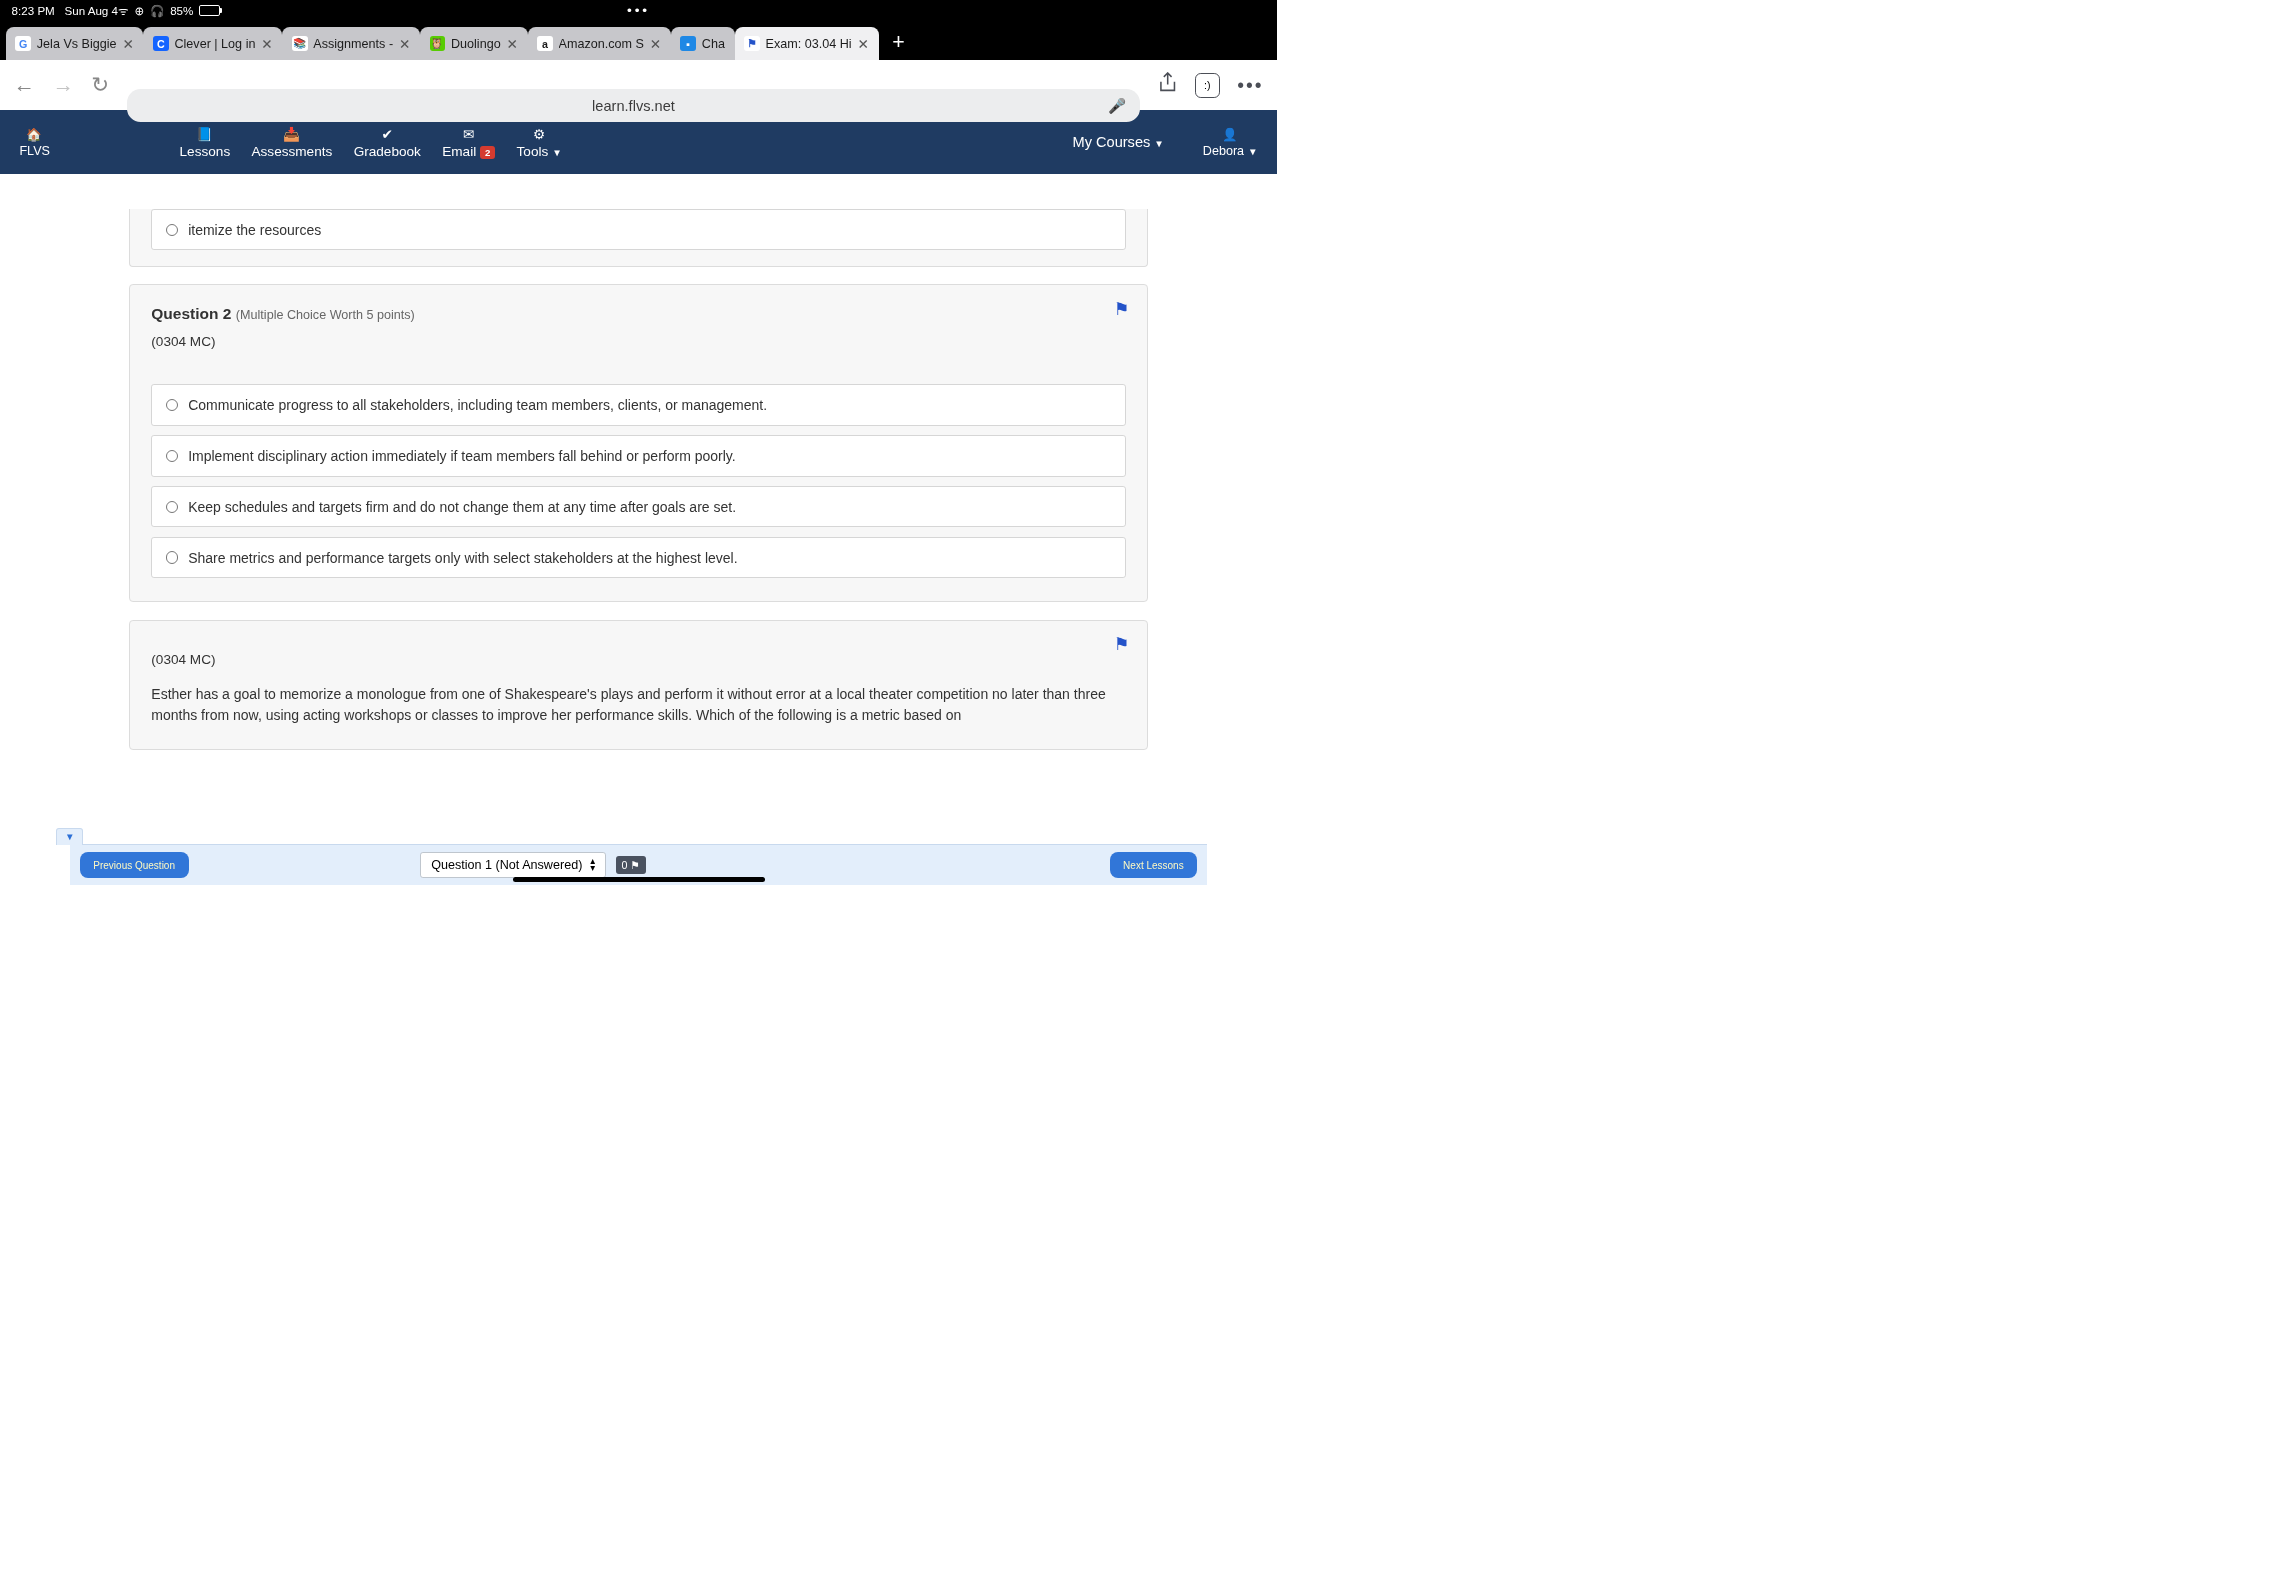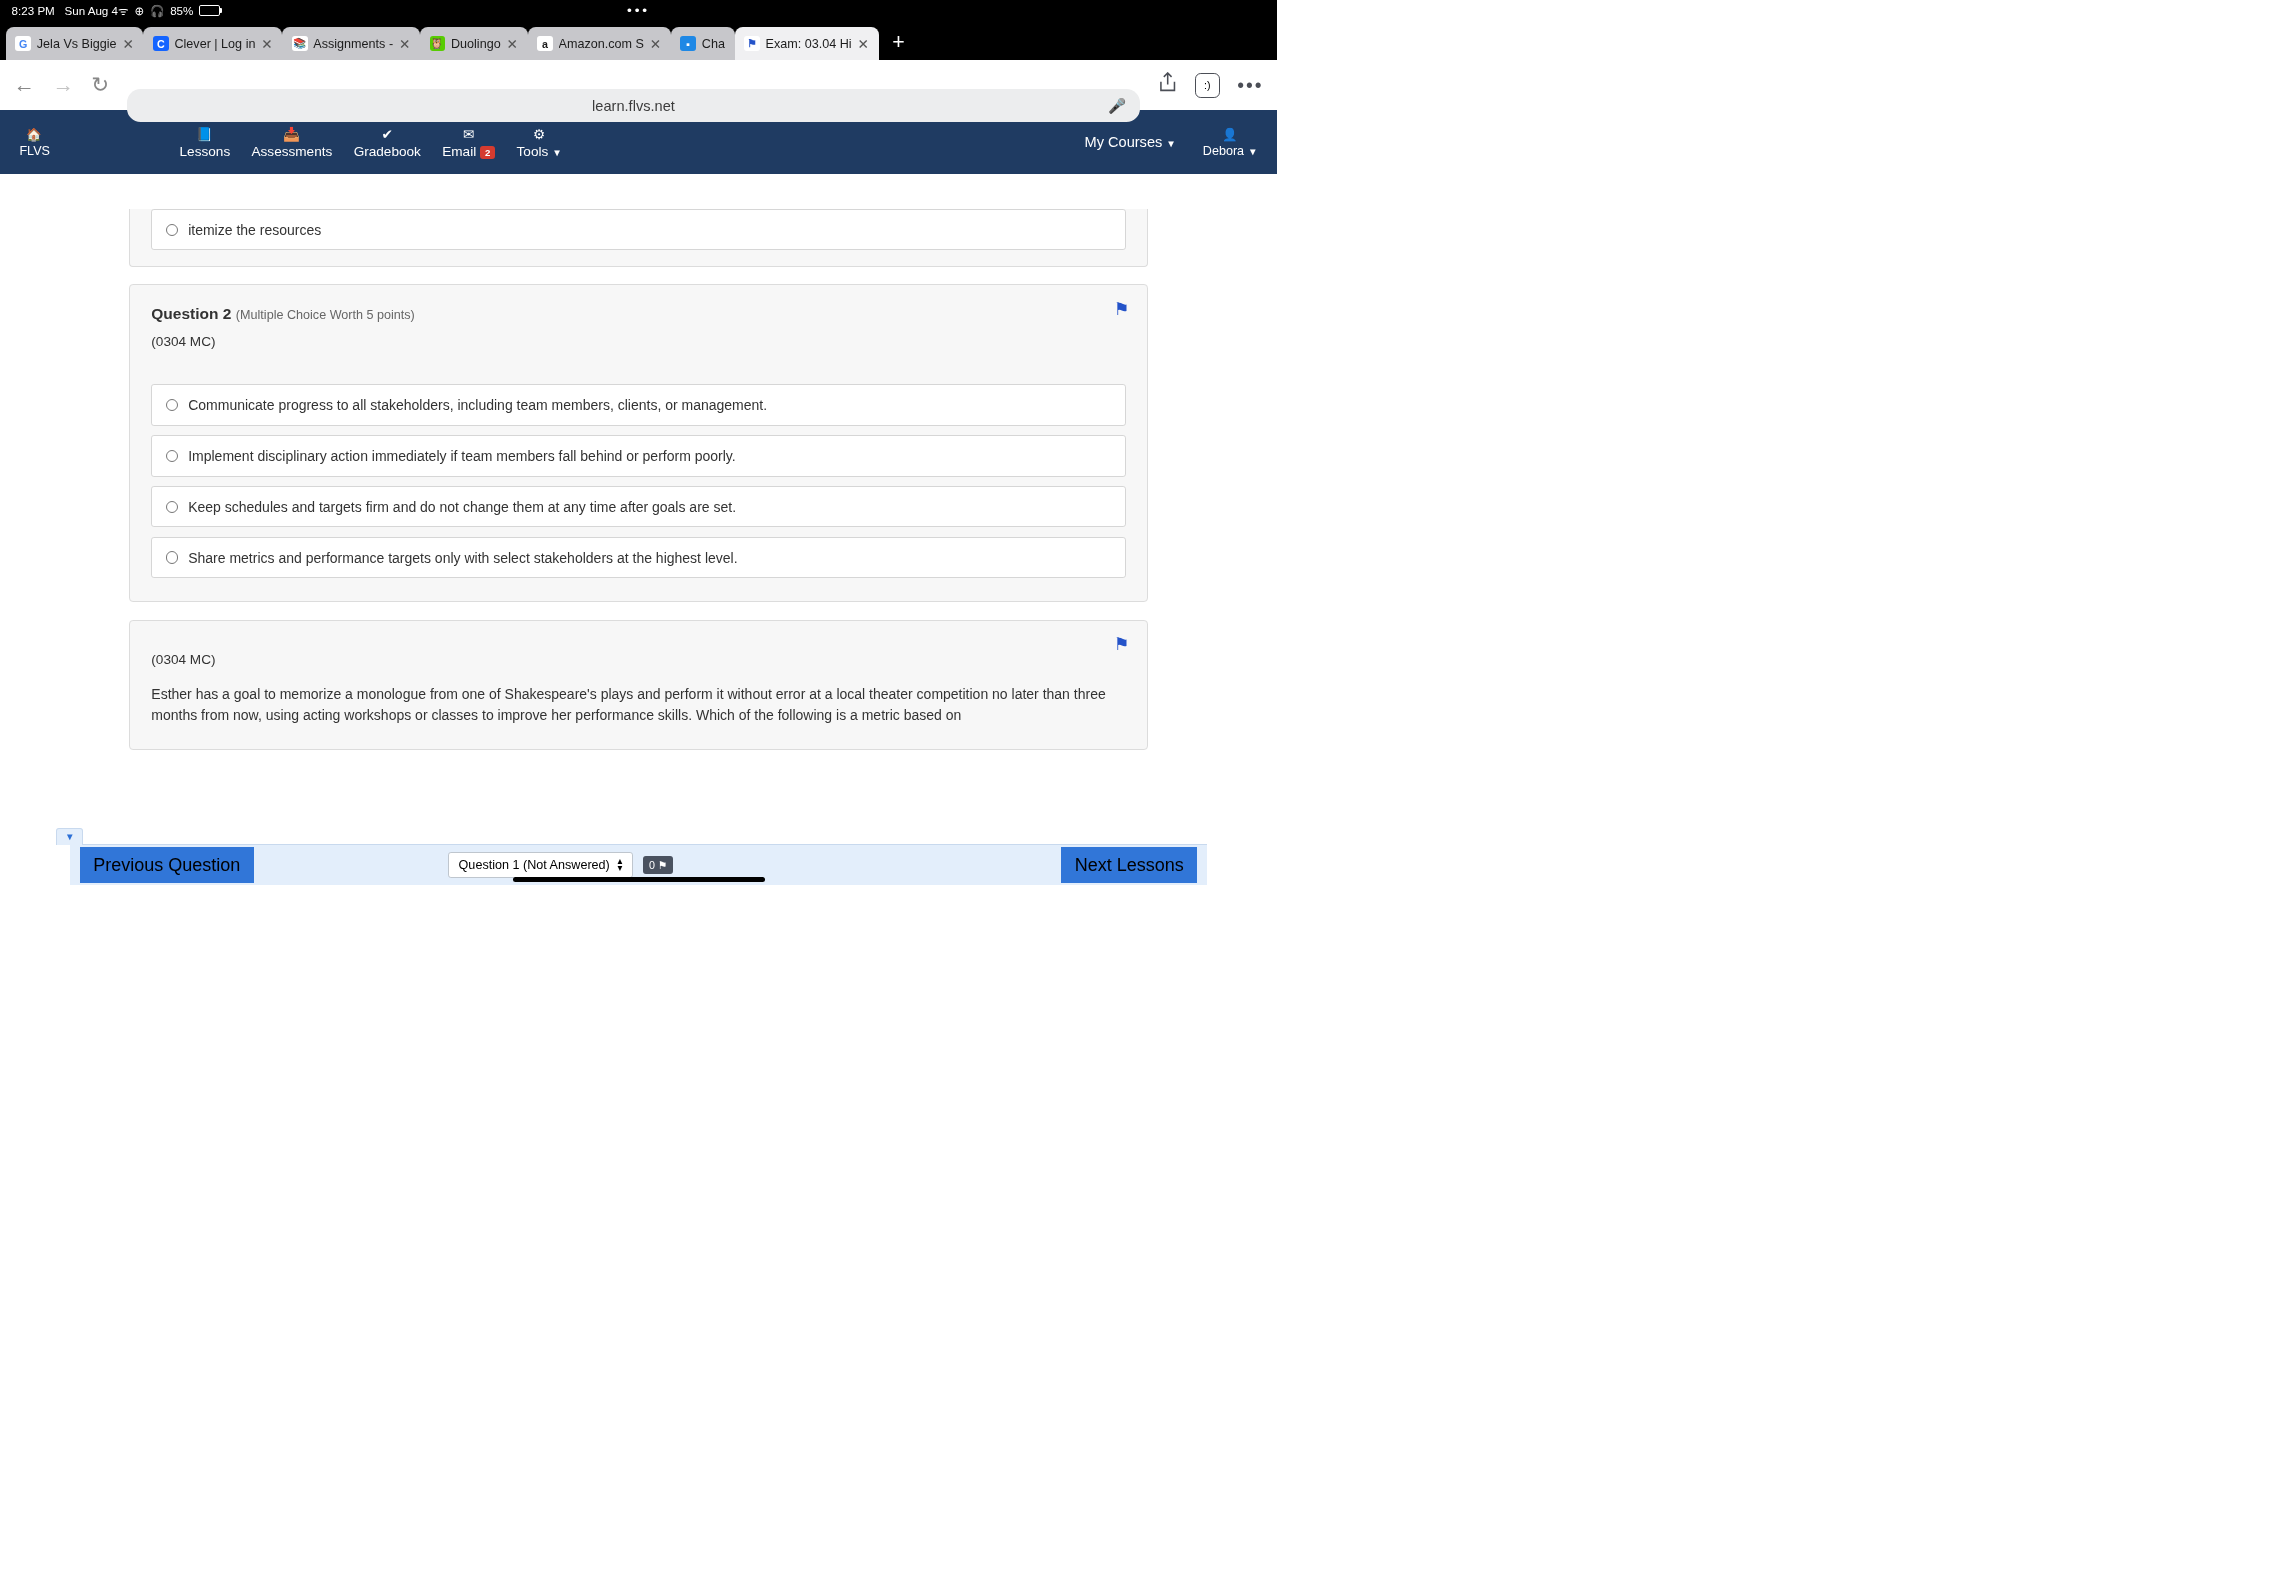--- a/index.html
+++ b/index.html
@@ -32,40 +32,40 @@
 .tool-icon { color: #4b4e56; font-size: 19.4px; }
 .reader { width: 25px; height: 25px; border: 1.5px solid #4b4e56; border-radius: 5.8px; display: flex; align-items: center; justify-content: center; font-size: 10.7px; }
 
 
 .flvs-nav { background: #1f3b62; color: #fff; height: 64px; display: flex; align-items: center; padding: 0 19.4px; gap: 13.6px; }
 .flvs-home { display: flex; flex-direction: column; align-items: center; font-size: 12.6px; gap: 1.9px; }
 .flvs-nav-center { display: flex; gap: 21.3px; margin-left: 116px; }
 .flvs-nav-item { display: flex; flex-direction: column; align-items: center; font-size: 13.6px; gap: 1.9px; cursor: pointer; }
 .flvs-nav-item .ico { font-size: 13.6px; }
 .badge { background: #d53b2f; color: #fff; font-size: 9.7px; padding: 1px 4.9px; border-radius: 2.9px; margin-left: 3.9px; font-weight: bold; }
-.flvs-nav-right { margin-left: auto; display: flex; gap: 27px; align-items: center; font-size: 14.6px; }
+.flvs-nav-right { margin-left: auto; display: flex; gap: 39px; align-items: center; font-size: 14.6px; }
 .caret { font-size: 9.7px; margin-left: 3.9px; }
 
 
 .content { padding: 0 0 78px 0; height: calc(885px - 21.3px - 39px - 50px - 64px); overflow: hidden; background: #fff; }
 .question-card { background: #f7f7f7; border: 1px solid #dcdcdc; border-radius: 3.9px; margin: 17.5px auto 0 auto; width: 1019px; padding: 19.4px 21.3px 23px 21.3px; position: relative; }
 .partial-card { background: #f7f7f7; border: 1px solid #dcdcdc; border-radius: 0 0 3.9px 3.9px; margin: 0 auto; width: 1019px; padding: 0 21.3px 15.5px 21.3px; border-top: none; }
 .q-title { font-size: 15.5px; font-weight: 700; color: #333; }
 .q-worth { font-size: 12.6px; color: #666; font-weight: 400; }
 .q-code { font-size: 13.6px; color: #333; margin-top: 11.6px; }
 .q-text { font-size: 14px; color: #333; margin-top: 17.5px; line-height: 1.5; }
 .flag { position: absolute; top: 13.6px; right: 17.5px; color: #2453c9; font-size: 17.5px; }
 .options { margin-top: 35px; display: flex; flex-direction: column; gap: 9.7px; }
 .opt { background: #fff; border: 1px solid #d6d6d6; border-radius: 2.9px; padding: 11.6px 13.6px; display: flex; align-items: center; gap: 9.7px; font-size: 14px; color: #333; cursor: pointer; }
 .radio { width: 12.6px; height: 12.6px; border: 1.5px solid #777; border-radius: 50%; flex-shrink: 0; }
 
 
 .bottom-bar { position: absolute; bottom: 0; left: 70px; right: 70px; background: #e3eefb; height: 41px; display: flex; align-items: center; padding: 0 9.7px; border-top: 1px solid #c8d9ee; }
 .bb-left-trigger { position: absolute; left: -13.6px; top: -17.5px; width: 27px; height: 17.5px; background: #e3eefb; border: 1px solid #c8d9ee; border-bottom: none; border-radius: 2.9px 2.9px 0 0; display: flex; align-items: center; justify-content: center; color: #2b6fd6; font-size: 9.7px; }
-.btn-blue { background: #3176d8; color: #000000; border: none; border-radius: 0; padding: 7.8px 13.6px; font-size: 18px; cursor: pointer; }
+.btn-blue { background: #3176d8; color: #fef9c3; border: none; border-radius: 8px; padding: 7.8px 13.6px; font-size: 10px; cursor: pointer; }
 .q-select { margin: 0 auto; display: flex; align-items: center; gap: 10px; }
 .q-select-box { background: #fff; border: 1px solid #bfc6ce; border-radius: 2.9px; padding: 4.9px 9.7px; font-size: 12.6px; display: flex; align-items: center; gap: 7.8px; }
 .flag-count { background: #4a5260; color: #fff; font-size: 10.7px; padding: 2.9px 5.8px; border-radius: 2.9px; display: flex; align-items: center; gap: 2.9px; }
 
 .home-indicator { position: absolute; bottom: 2.9px; left: 50%; transform: translateX(-50%); width: 252px; height: 4.9px; background: #000; border-radius: 2.9px; }
 </style>
 </head>
 <body>
 
 <div class="status-bar">

